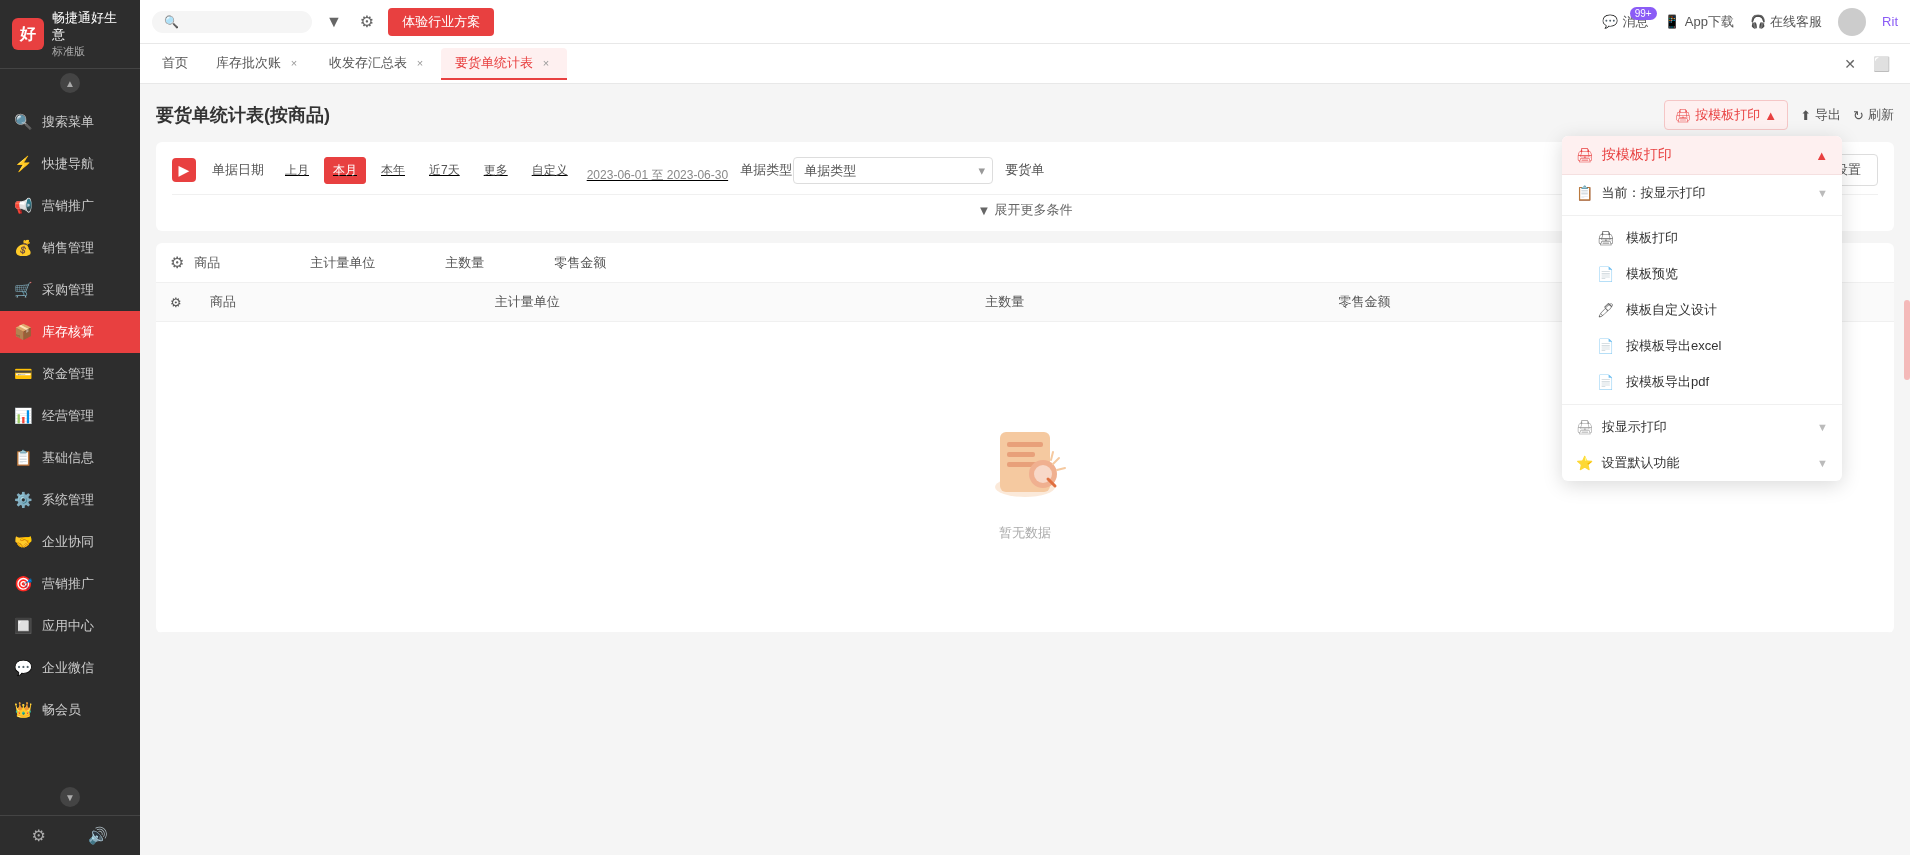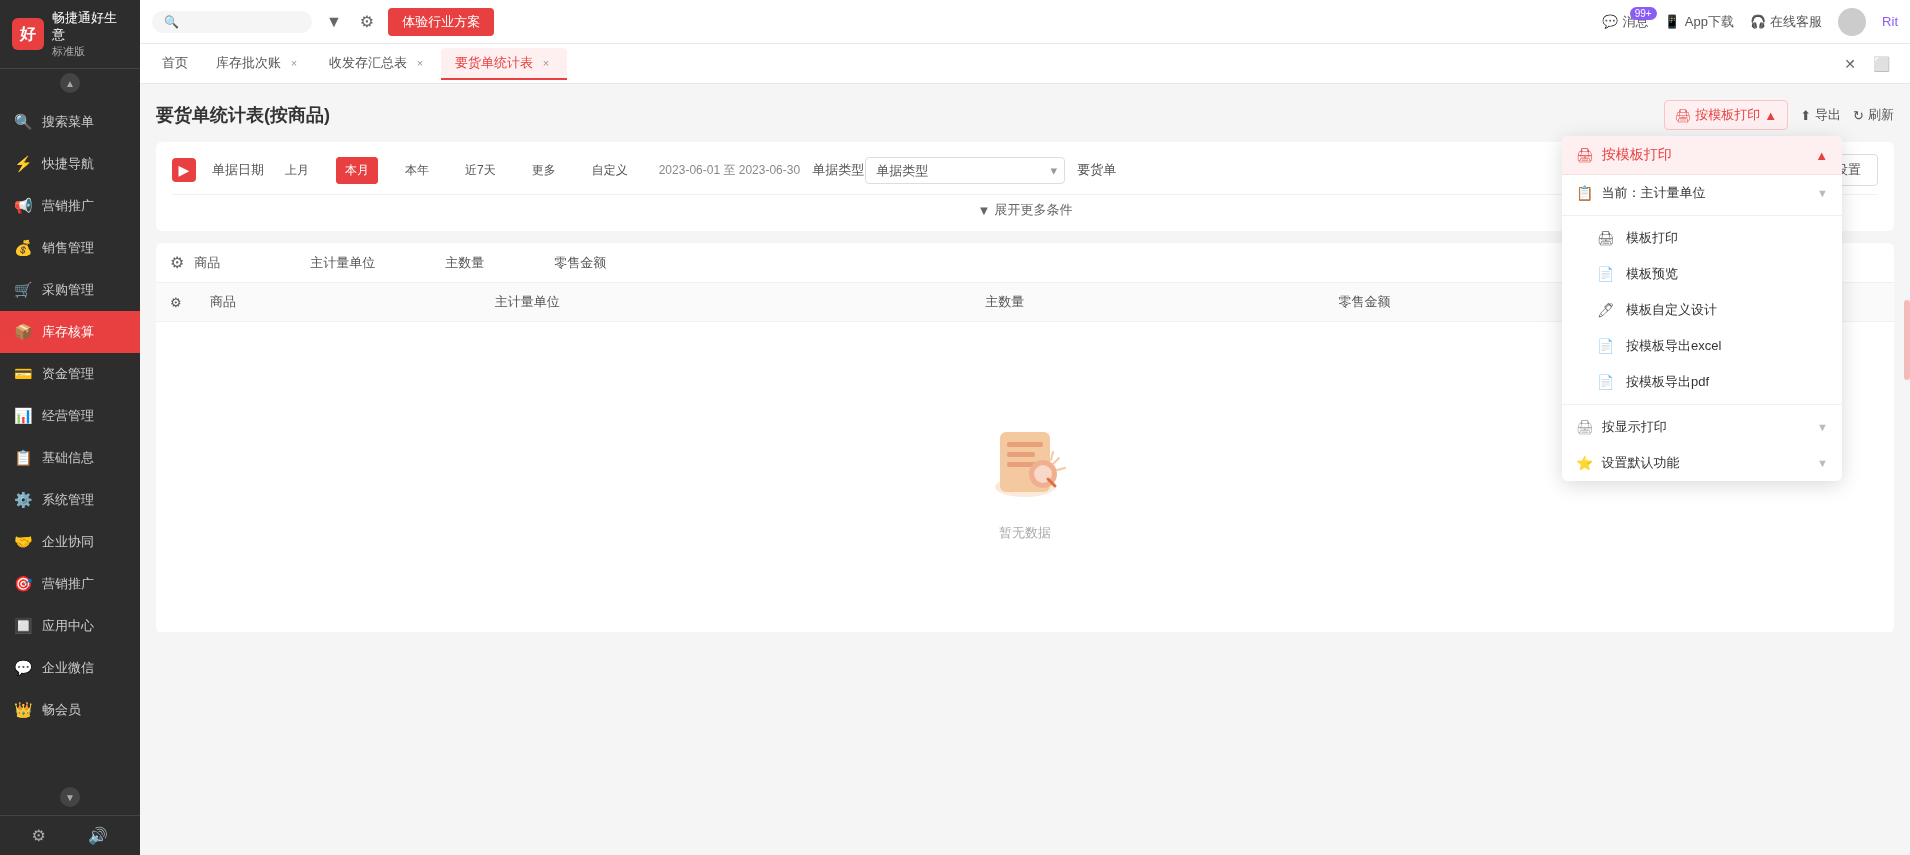--- a/index.html
+++ b/index.html
@@ -322,22 +322,23 @@
       border-top: 1px solid #f0f0f0;
       margin-top: 8px;
     }
     .filter-label {
       color: #555;
       font-size: 13px;
       white-space: nowrap;
     }
     .filter-date-group {
       display: flex;
-      align-items: center;
-      gap: 18px;
+      align-items: flex-end;
+      gap: 6px;
+      text-decoration: underline;
     }
     .date-btn {
       padding: 4px 8px;
       font-size: 12px;
       border-radius: 3px;
       cursor: pointer;
       color: #555;
       border: 1px solid transparent;
     }
     .date-btn.active {
@@ -794,21 +795,21 @@
       <span>按模板打印</span>
     </div>
     <div class="dropdown-header-right">
       <span style="color:#e84040;font-size:13px;">▲</span>
     </div>
   </div>
 
   <div class="dropdown-expand-item">
     <div class="dropdown-expand-left">
       <span style="color:#999;font-size:14px;">📋</span>
-      <span>当前：主计量单位</span>
+      <span>当前：按显示打印</span>
     </div>
     <span class="chevron-right">▼</span>
   </div>
 
   <hr class="dropdown-divider">
 
   <div class="dropdown-item">
     <span class="item-icon">🖨</span>
     <span>模板打印</span>
   </div>

